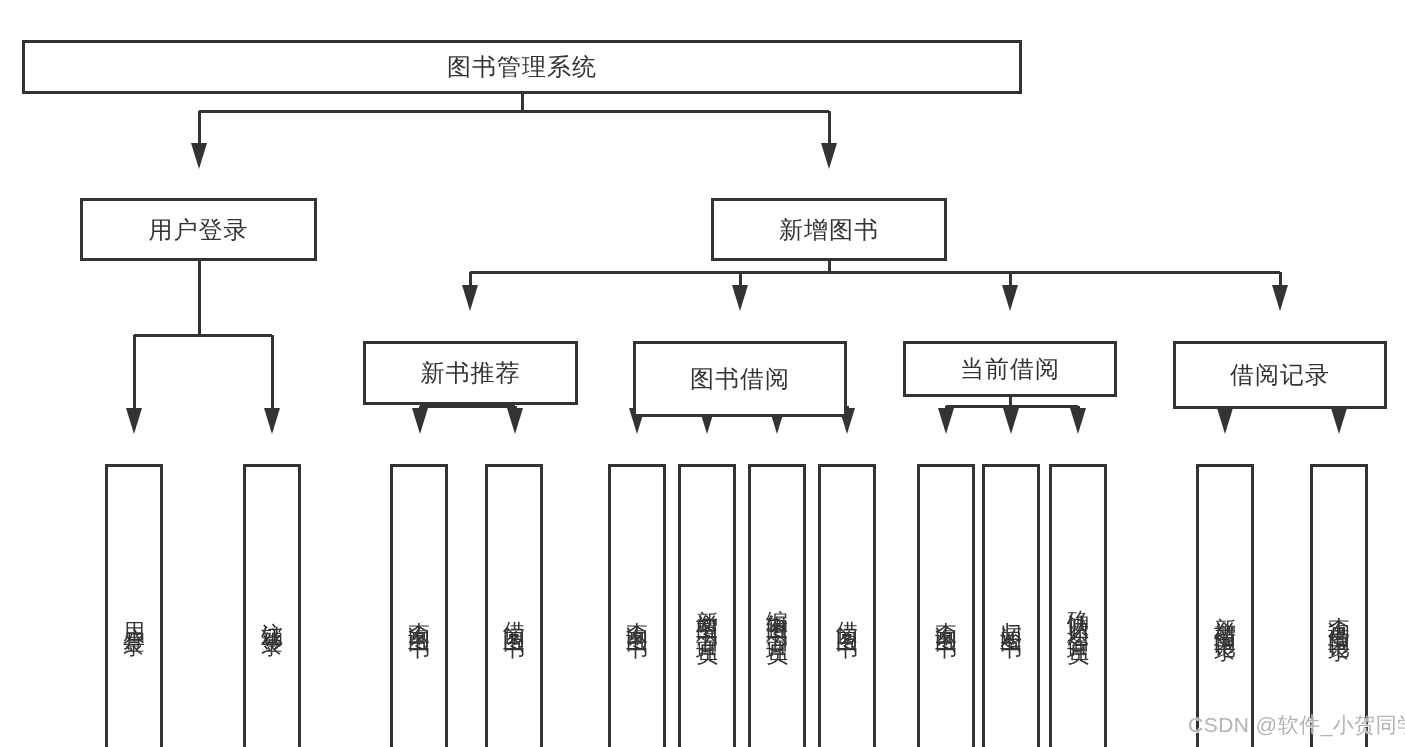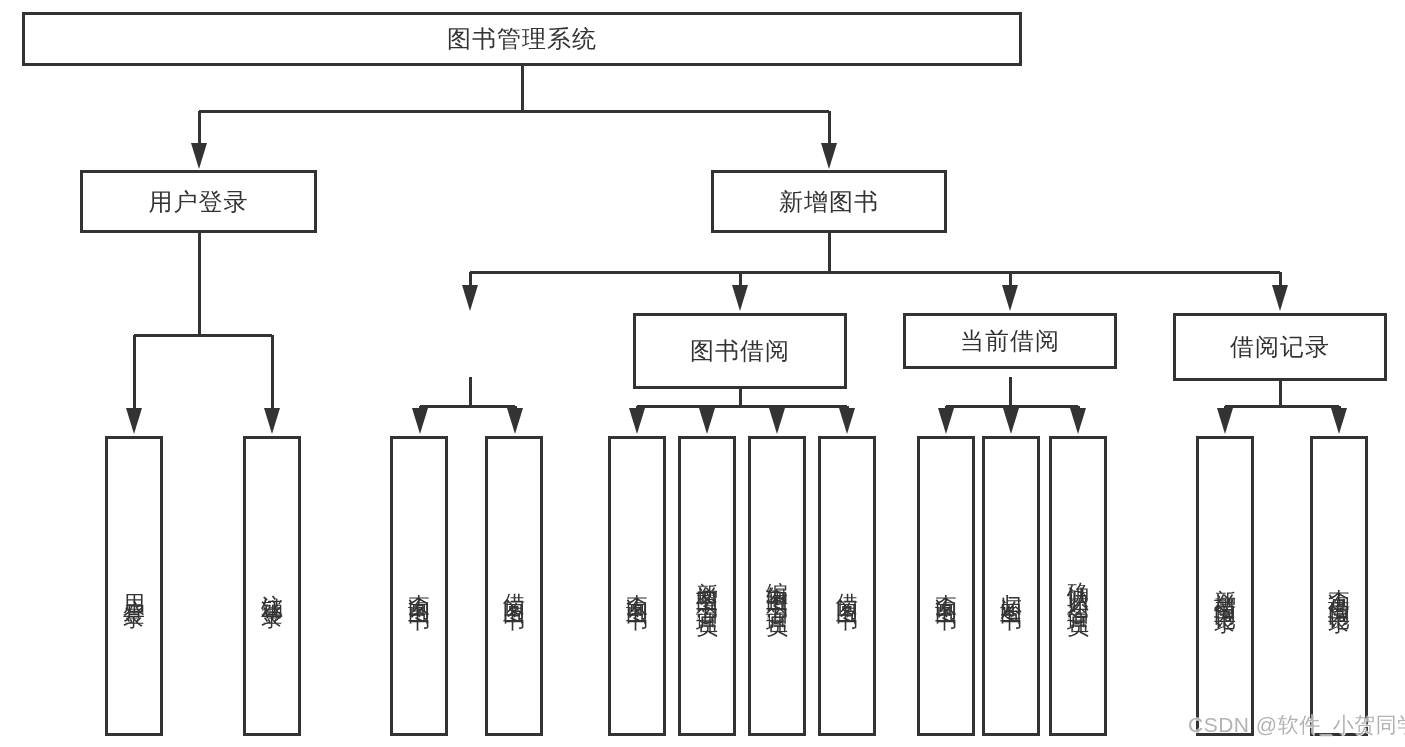--- a/index.html
+++ b/index.html
@@ -12,20 +12,21 @@
   }
   .wires{position:absolute;left:0;top:0;width:1405px;height:747px;z-index:1;}
   .node{
     position:absolute;
     box-sizing:border-box;
     border:3px solid #333333;
     background:#ffffff;
     color:#333333;
     display:flex;align-items:center;justify-content:center;
     z-index:2;
+    margin-top:28px;
   }
   .hnode{font-size:24px;letter-spacing:1px;white-space:nowrap;}
   .leaf{
     top:436px;width:58px;height:300px;
     writing-mode:vertical-lr;
     text-orientation:mixed;
     font-size:22px;line-height:1.1;letter-spacing:5px;
   }
   
   #n-root{left:22px;top:12px;width:1000px;height:54px;}
@@ -88,20 +89,23 @@
     <span>图书管理系统</span>
   </div>
 
   <div class="node hnode" id="n-user-login">
     <span>用户登录</span>
   </div>
   <div class="node hnode" id="n-book-mgmt">
     <span>新增图书</span>
   </div>
 
+  <div class="node hnode" id="n-l3-0">
+    <span>新书推荐</span>
+  </div>
   <div class="node hnode" id="n-l3-1">
     <span>图书借阅</span>
   </div>
   <div class="node hnode" id="n-l3-2">
     <span>当前借阅</span>
   </div>
   <div class="node hnode" id="n-l3-3">
     <span>借阅记录</span>
   </div>
 

